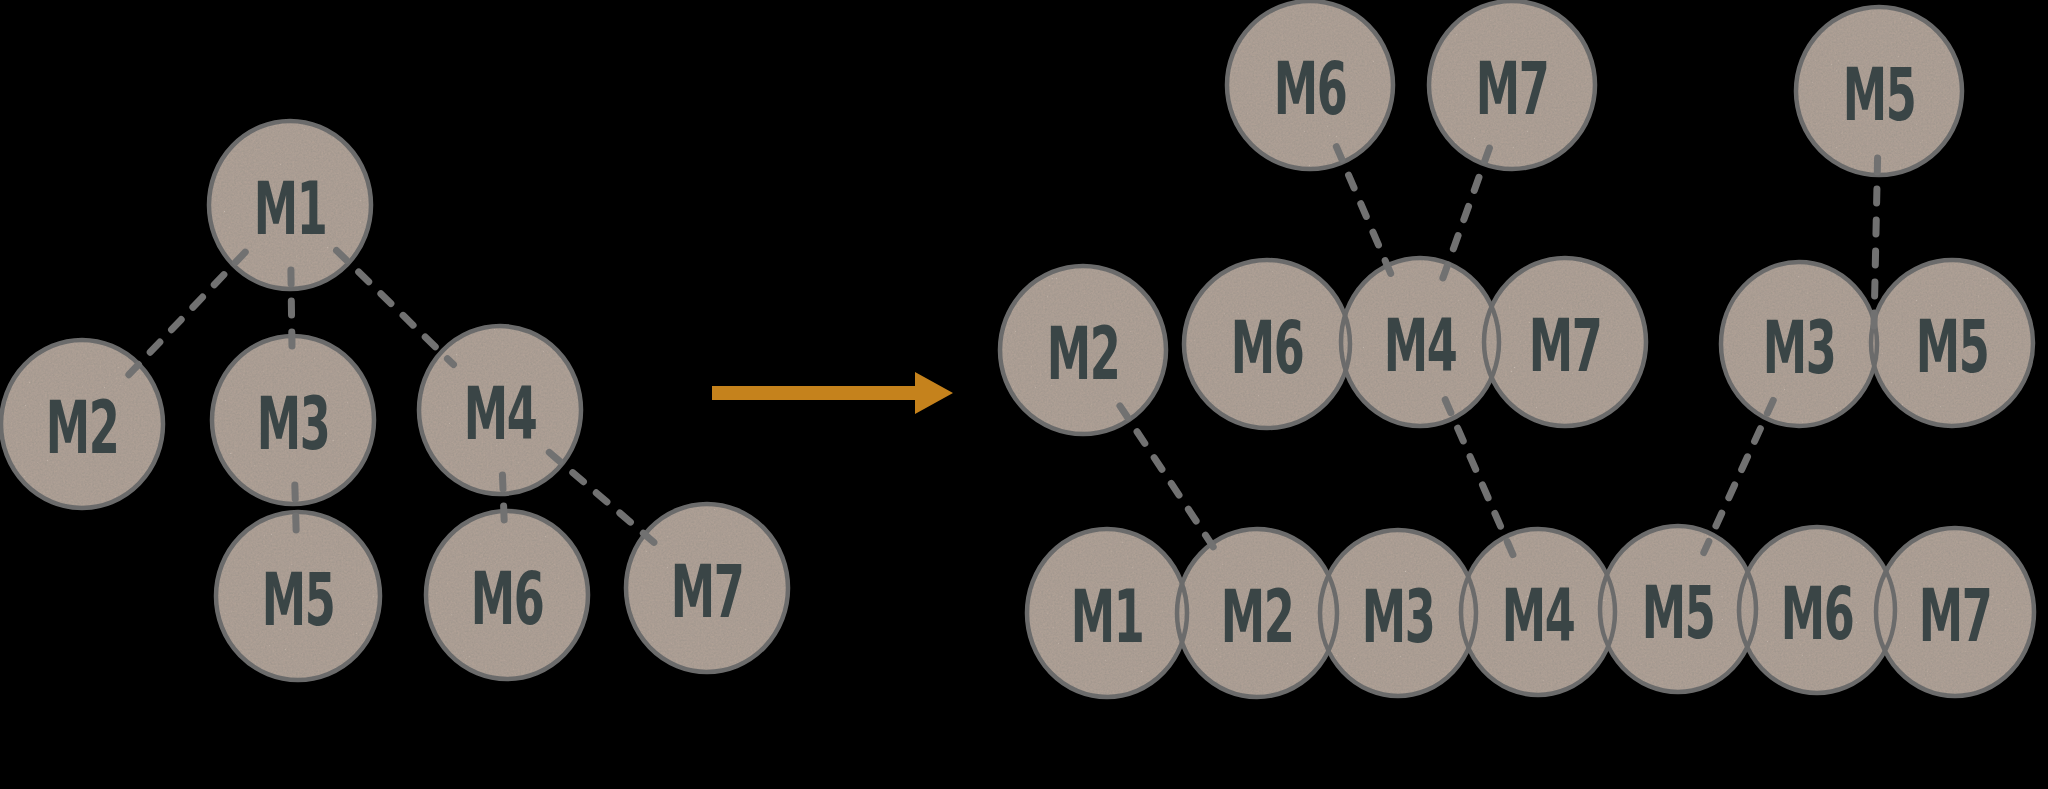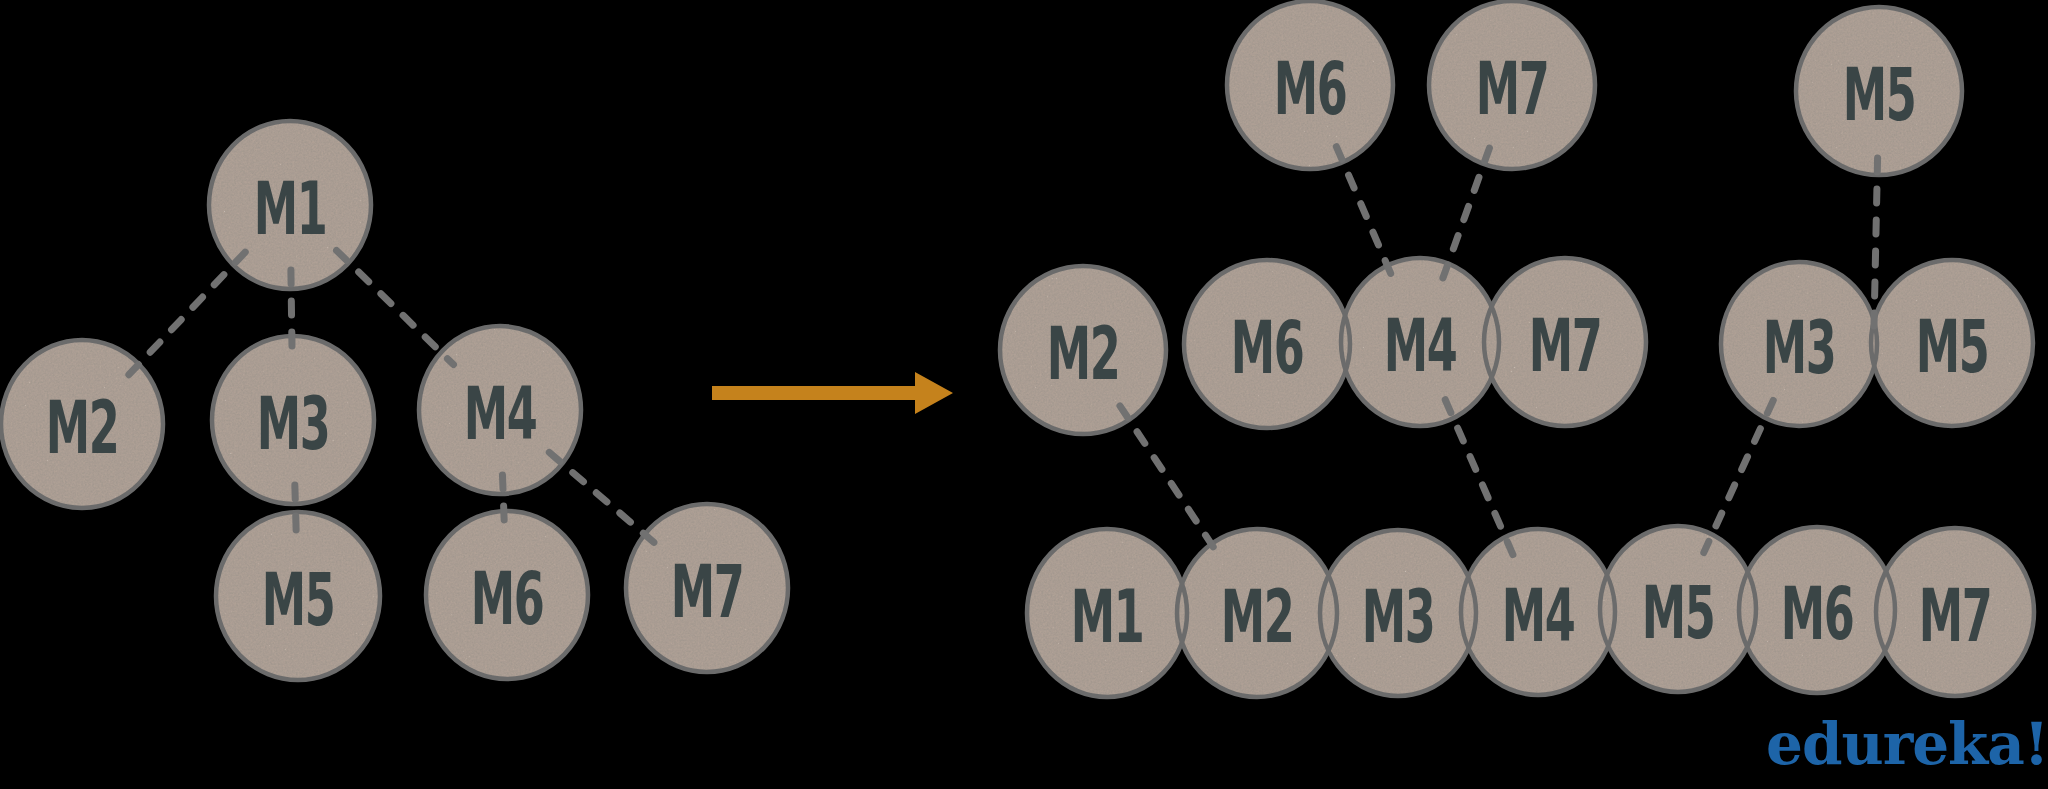--- a/index.html
+++ b/index.html
@@ -175,14 +175,13 @@
           <text x="0" y="0" text-anchor="middle" dominant-baseline="central" fill="#3a4546" font-size="62" class="node-label">M5</text>
         </g>
         <g transform="translate(1817,614) scale(0.72,1.18)">
           <text x="0" y="0" text-anchor="middle" dominant-baseline="central" fill="#3a4546" font-size="62" class="node-label">M6</text>
         </g>
         <g transform="translate(1955,616) scale(0.72,1.18)">
           <text x="0" y="0" text-anchor="middle" dominant-baseline="central" fill="#3a4546" font-size="62" class="node-label">M7</text>
         </g>
       </g>
   </svg>
-  <div id="logo" style="color: rgb(29, 100, 168);">edureka!</div>
 </div>
 
 </body></html>

